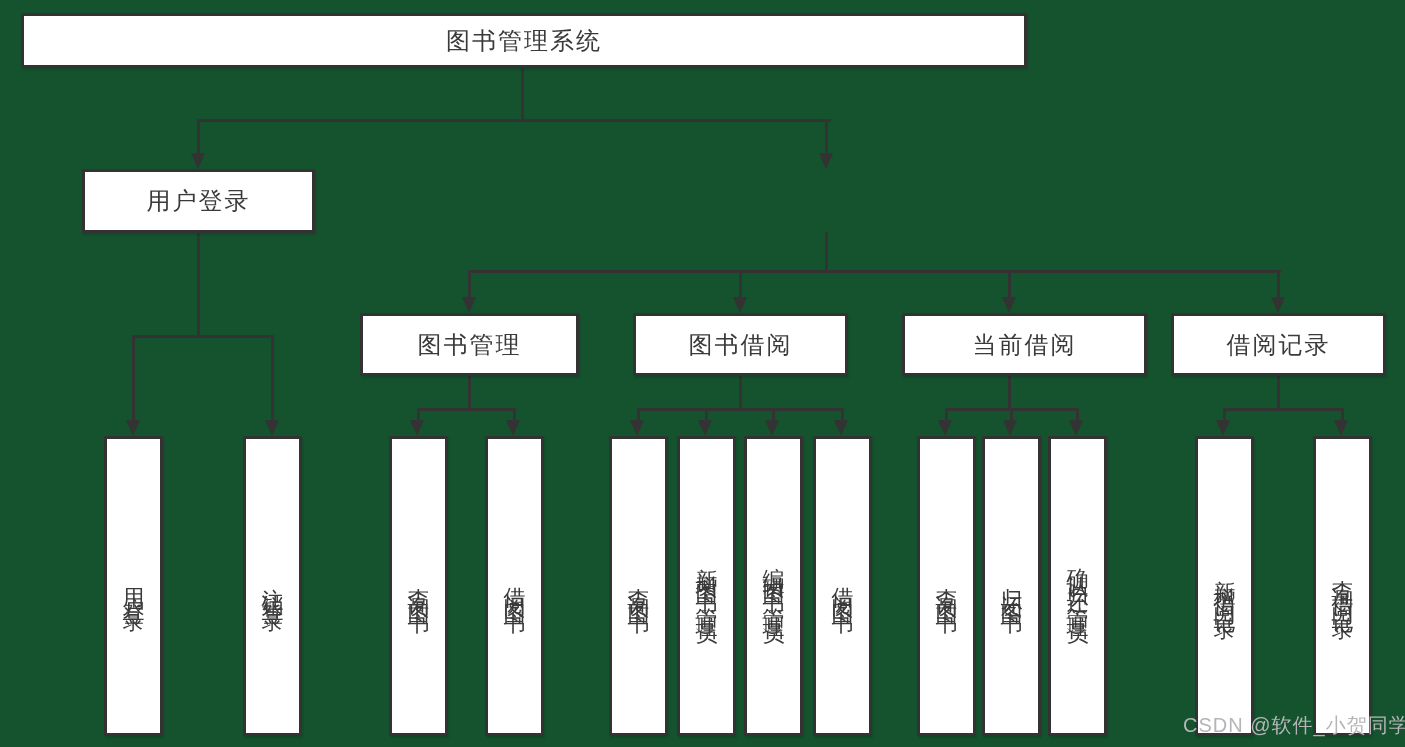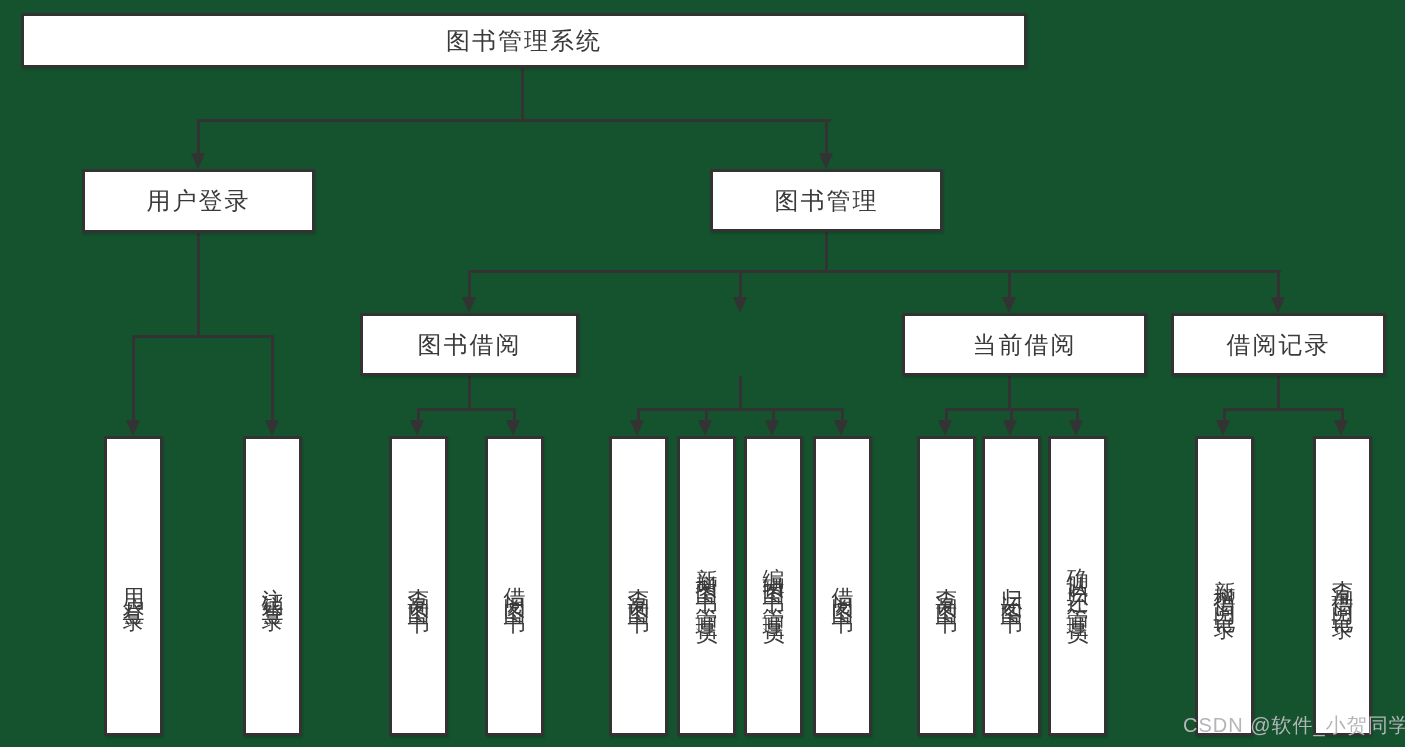--- a/index.html
+++ b/index.html
@@ -71,43 +71,43 @@
   <div class="vline" style="left:521px;top:68px;height:51px"></div>
   <div class="hline" style="left:197px;top:119px;width:634px"></div>
   <div class="vline" style="left:197px;top:119px;height:34px"></div>
   <div class="arrow" style="left:191px;top:153px"></div>
   <div class="vline" style="left:825px;top:119px;height:34px"></div>
   <div class="arrow" style="left:819px;top:153px"></div>
 
   <div class="box" style="left:82px;top:169px;width:233px;height:64px">
     <span>用户登录</span>
   </div>
-  <div class="box" style="left:710px;top:169px;width:233px;height:63px">
-    <span>图书管理</span>
-  </div>
 
   <div class="vline" style="left:197px;top:233px;height:102px"></div>
   <div class="hline" style="left:132px;top:335px;width:142px"></div>
   <div class="vline" style="left:132px;top:335px;height:85px"></div>
   <div class="arrow" style="left:126px;top:420px"></div>
   <div class="vline" style="left:271px;top:335px;height:85px"></div>
   <div class="arrow" style="left:265px;top:420px"></div>
 
   <div class="vline" style="left:825px;top:232px;height:38px"></div>
   <div class="hline" style="left:468px;top:270px;width:813px"></div>
   <div class="vline" style="left:468px;top:270px;height:27px"></div>
   <div class="arrow" style="left:462px;top:297px"></div>
   <div class="vline" style="left:739px;top:270px;height:27px"></div>
   <div class="arrow" style="left:733px;top:297px"></div>
   <div class="vline" style="left:1008px;top:270px;height:27px"></div>
   <div class="arrow" style="left:1002px;top:297px"></div>
   <div class="vline" style="left:1277px;top:270px;height:27px"></div>
   <div class="arrow" style="left:1271px;top:297px"></div>
 
   <div class="box" style="left:360px;top:313px;width:219px;height:63px">
+    <span>图书管理</span>
+  </div>
+  <div class="box" style="left:633px;top:313px;width:215px;height:63px">
     <span>图书借阅</span>
   </div>
   <div class="box" style="left:902px;top:313px;width:245px;height:63px">
     <span>当前借阅</span>
   </div>
   <div class="box" style="left:1171px;top:313px;width:215px;height:63px">
     <span>借阅记录</span>
   </div>
 
   <div class="vline" style="left:468px;top:376px;height:32px"></div>

